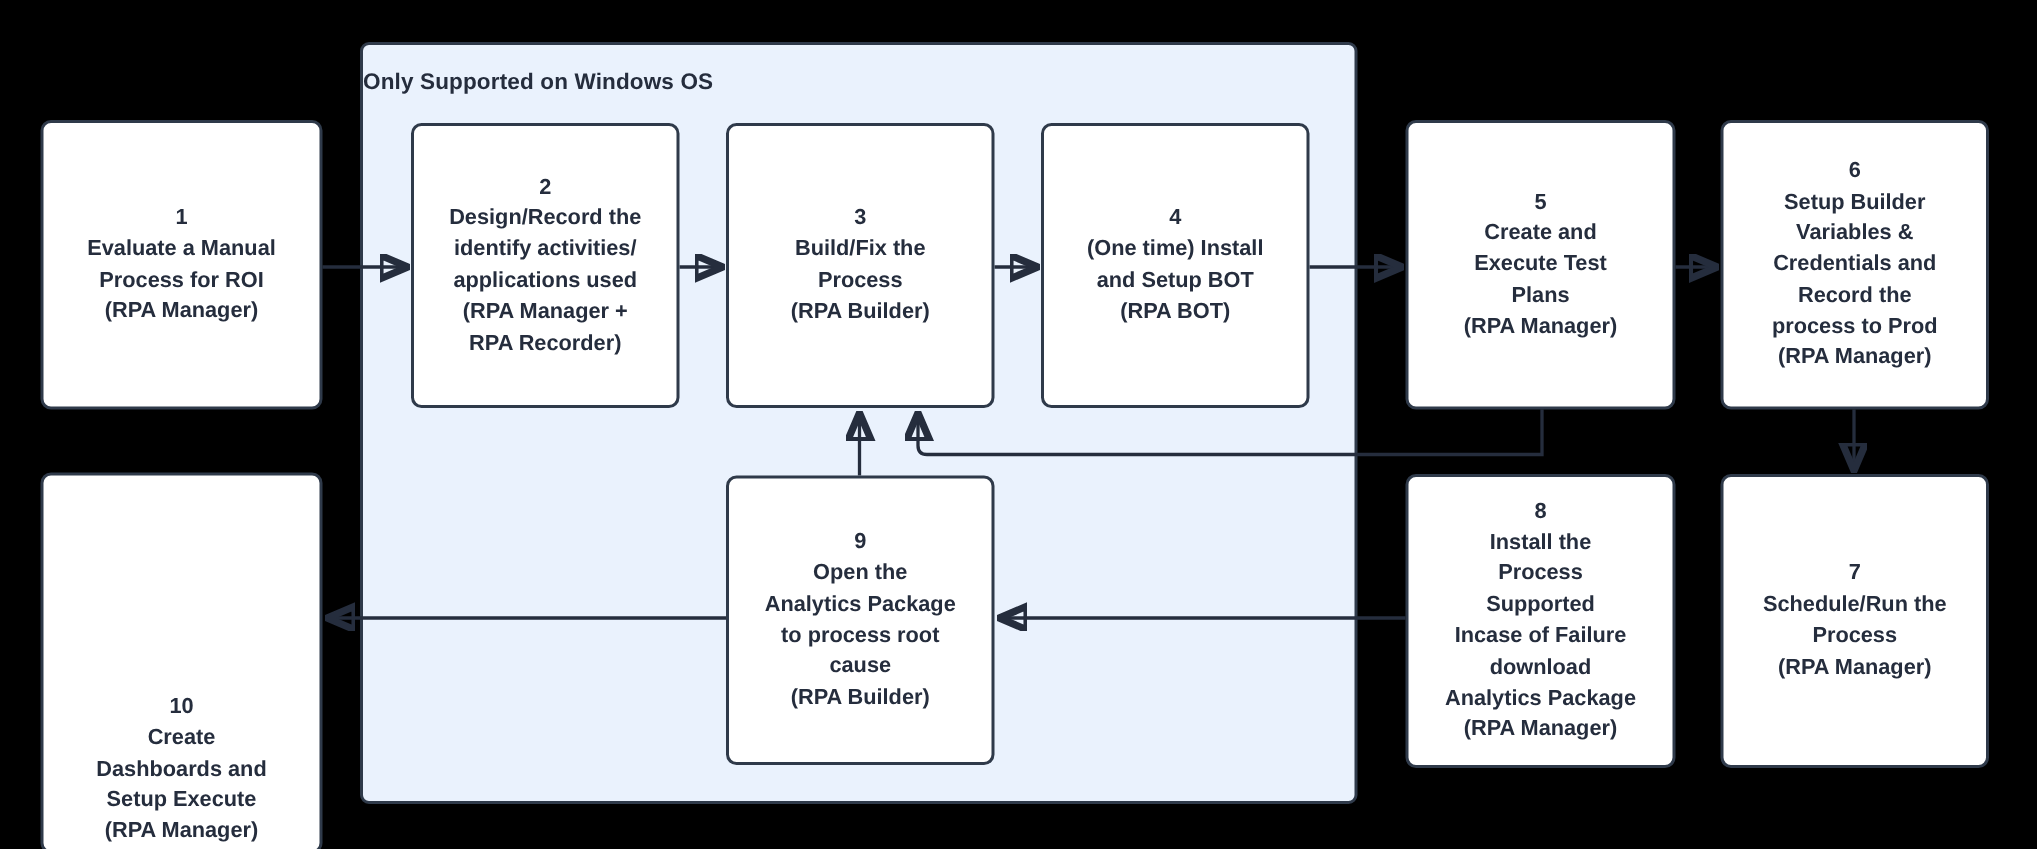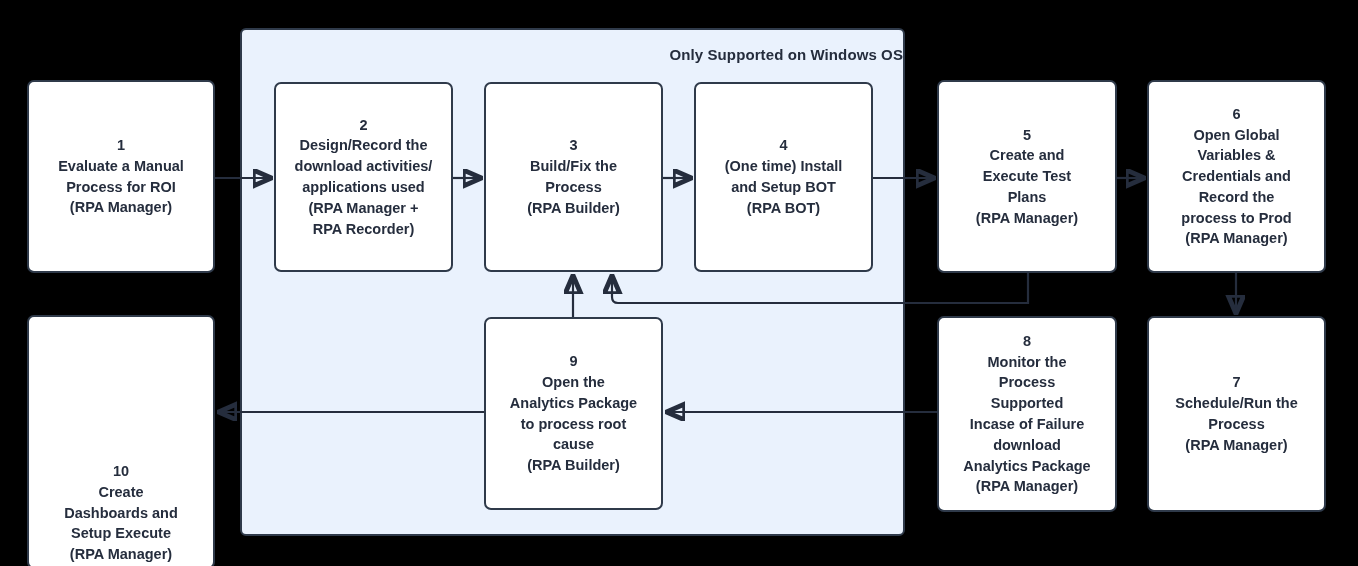--- a/index.html
+++ b/index.html
@@ -18,21 +18,21 @@
   .subgraph {
     position: absolute;
     background: #eaf2fd;
     border: 2px solid #2f3a4a;
     border-radius: 6px;
     box-sizing: border-box;
   }
   .subgraph-title {
     position: absolute;
     width: 100%;
-    text-align: right;
+    text-align: left;
     top: 16px;
     left: 0;
     font-size: 15px;
     font-weight: bold;
     color: #252d3d;
     letter-spacing: 0.1px;
   }
   .node {
     position: absolute;
     background: #ffffff;
@@ -105,21 +105,21 @@
 
   <div class="node" id="n1" style="left: 27px; top: 80px; width: 188px; height: 193px;">
       <span class="ln">1</span>
       <span class="ln">Evaluate a Manual</span>
       <span class="ln">Process for ROI</span>
       <span class="ln">(RPA Manager)</span>
     </div>
   <div class="node" id="n2" style="left: 274px; top: 82px; width: 179px; height: 190px;">
       <span class="ln">2</span>
       <span class="ln">Design/Record the</span>
-      <span class="ln">download activities/</span>
+      <span class="ln">identify activities/</span>
       <span class="ln">applications used</span>
       <span class="ln">(RPA Manager +</span>
       <span class="ln">RPA Recorder)</span>
     </div>
   <div class="node" id="n3" style="left: 484px; top: 82px; width: 179px; height: 190px;">
       <span class="ln">3</span>
       <span class="ln">Build/Fix the</span>
       <span class="ln">Process</span>
       <span class="ln">(RPA Builder)</span>
     </div>
@@ -131,36 +131,36 @@
     </div>
   <div class="node" id="n5" style="left: 937px; top: 80px; width: 180px; height: 193px;">
       <span class="ln">5</span>
       <span class="ln">Create and</span>
       <span class="ln">Execute Test</span>
       <span class="ln">Plans</span>
       <span class="ln">(RPA Manager)</span>
     </div>
   <div class="node" id="n6" style="left: 1147px; top: 80px; width: 179px; height: 193px;">
       <span class="ln">6</span>
-      <span class="ln">Open Global</span>
+      <span class="ln">Setup Builder</span>
       <span class="ln">Variables &amp;</span>
       <span class="ln">Credentials and</span>
       <span class="ln">Record the</span>
       <span class="ln">process to Prod</span>
       <span class="ln">(RPA Manager)</span>
     </div>
   <div class="node" id="n7" style="left: 1147px; top: 316px; width: 179px; height: 196px;">
       <span class="ln">7</span>
       <span class="ln">Schedule/Run the</span>
       <span class="ln">Process</span>
       <span class="ln">(RPA Manager)</span>
     </div>
   <div class="node" id="n8" style="left: 937px; top: 316px; width: 180px; height: 196px;">
       <span class="ln">8</span>
-      <span class="ln">Monitor the</span>
+      <span class="ln">Install the</span>
       <span class="ln">Process</span>
       <span class="ln">Supported</span>
       <span class="ln">Incase of Failure</span>
       <span class="ln">download</span>
       <span class="ln">Analytics Package</span>
       <span class="ln">(RPA Manager)</span>
     </div>
   <div class="node" id="n9" style="left: 484px; top: 317px; width: 179px; height: 193px;">
       <span class="ln">9</span>
       <span class="ln">Open the</span>

